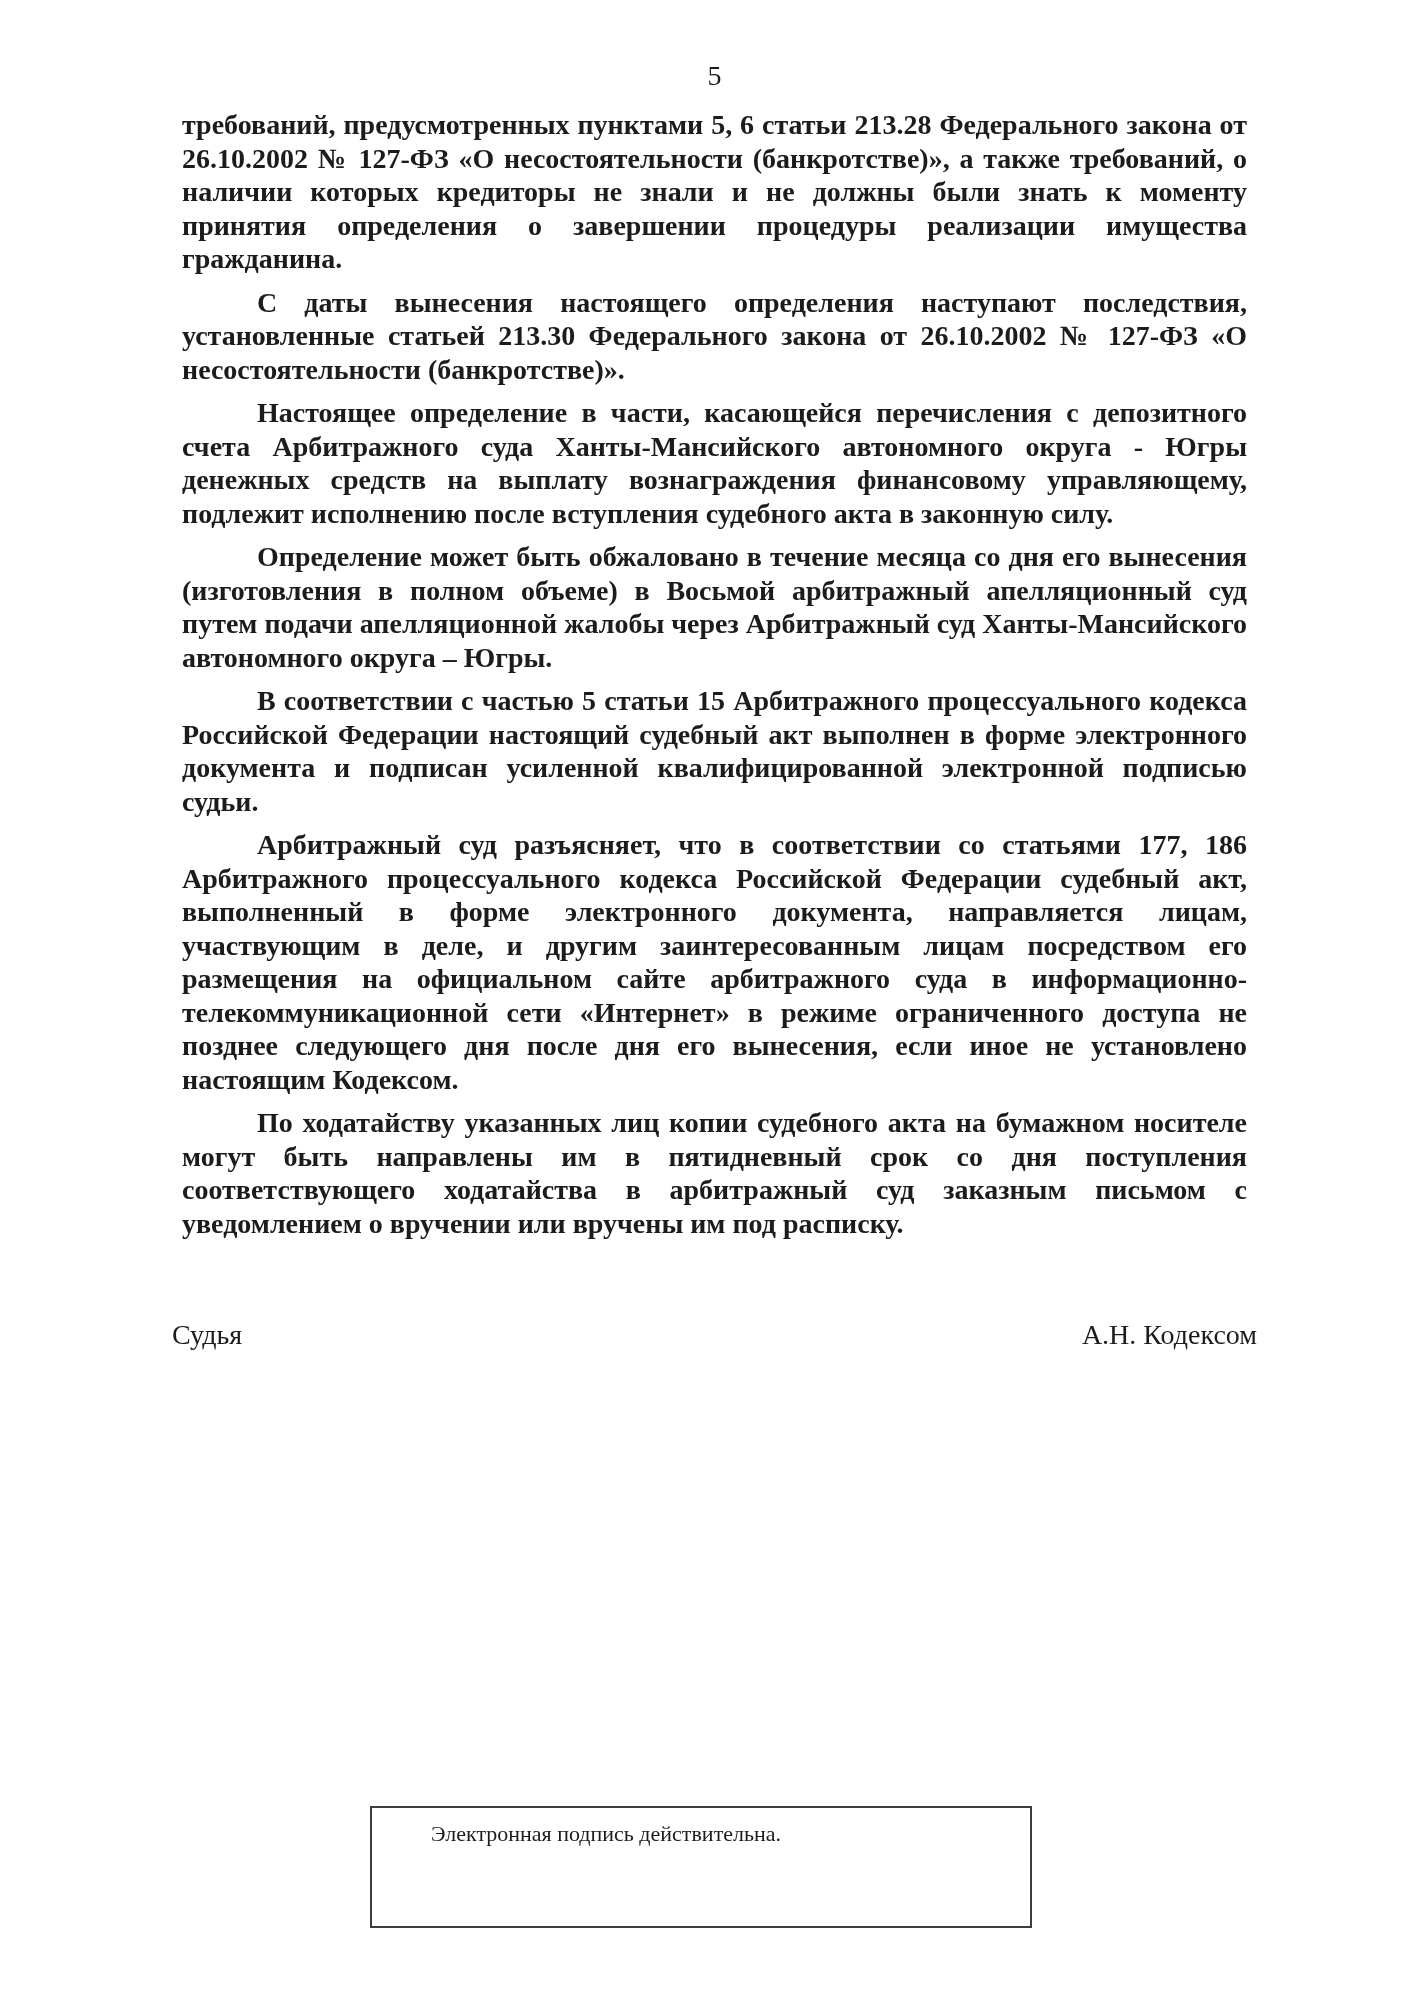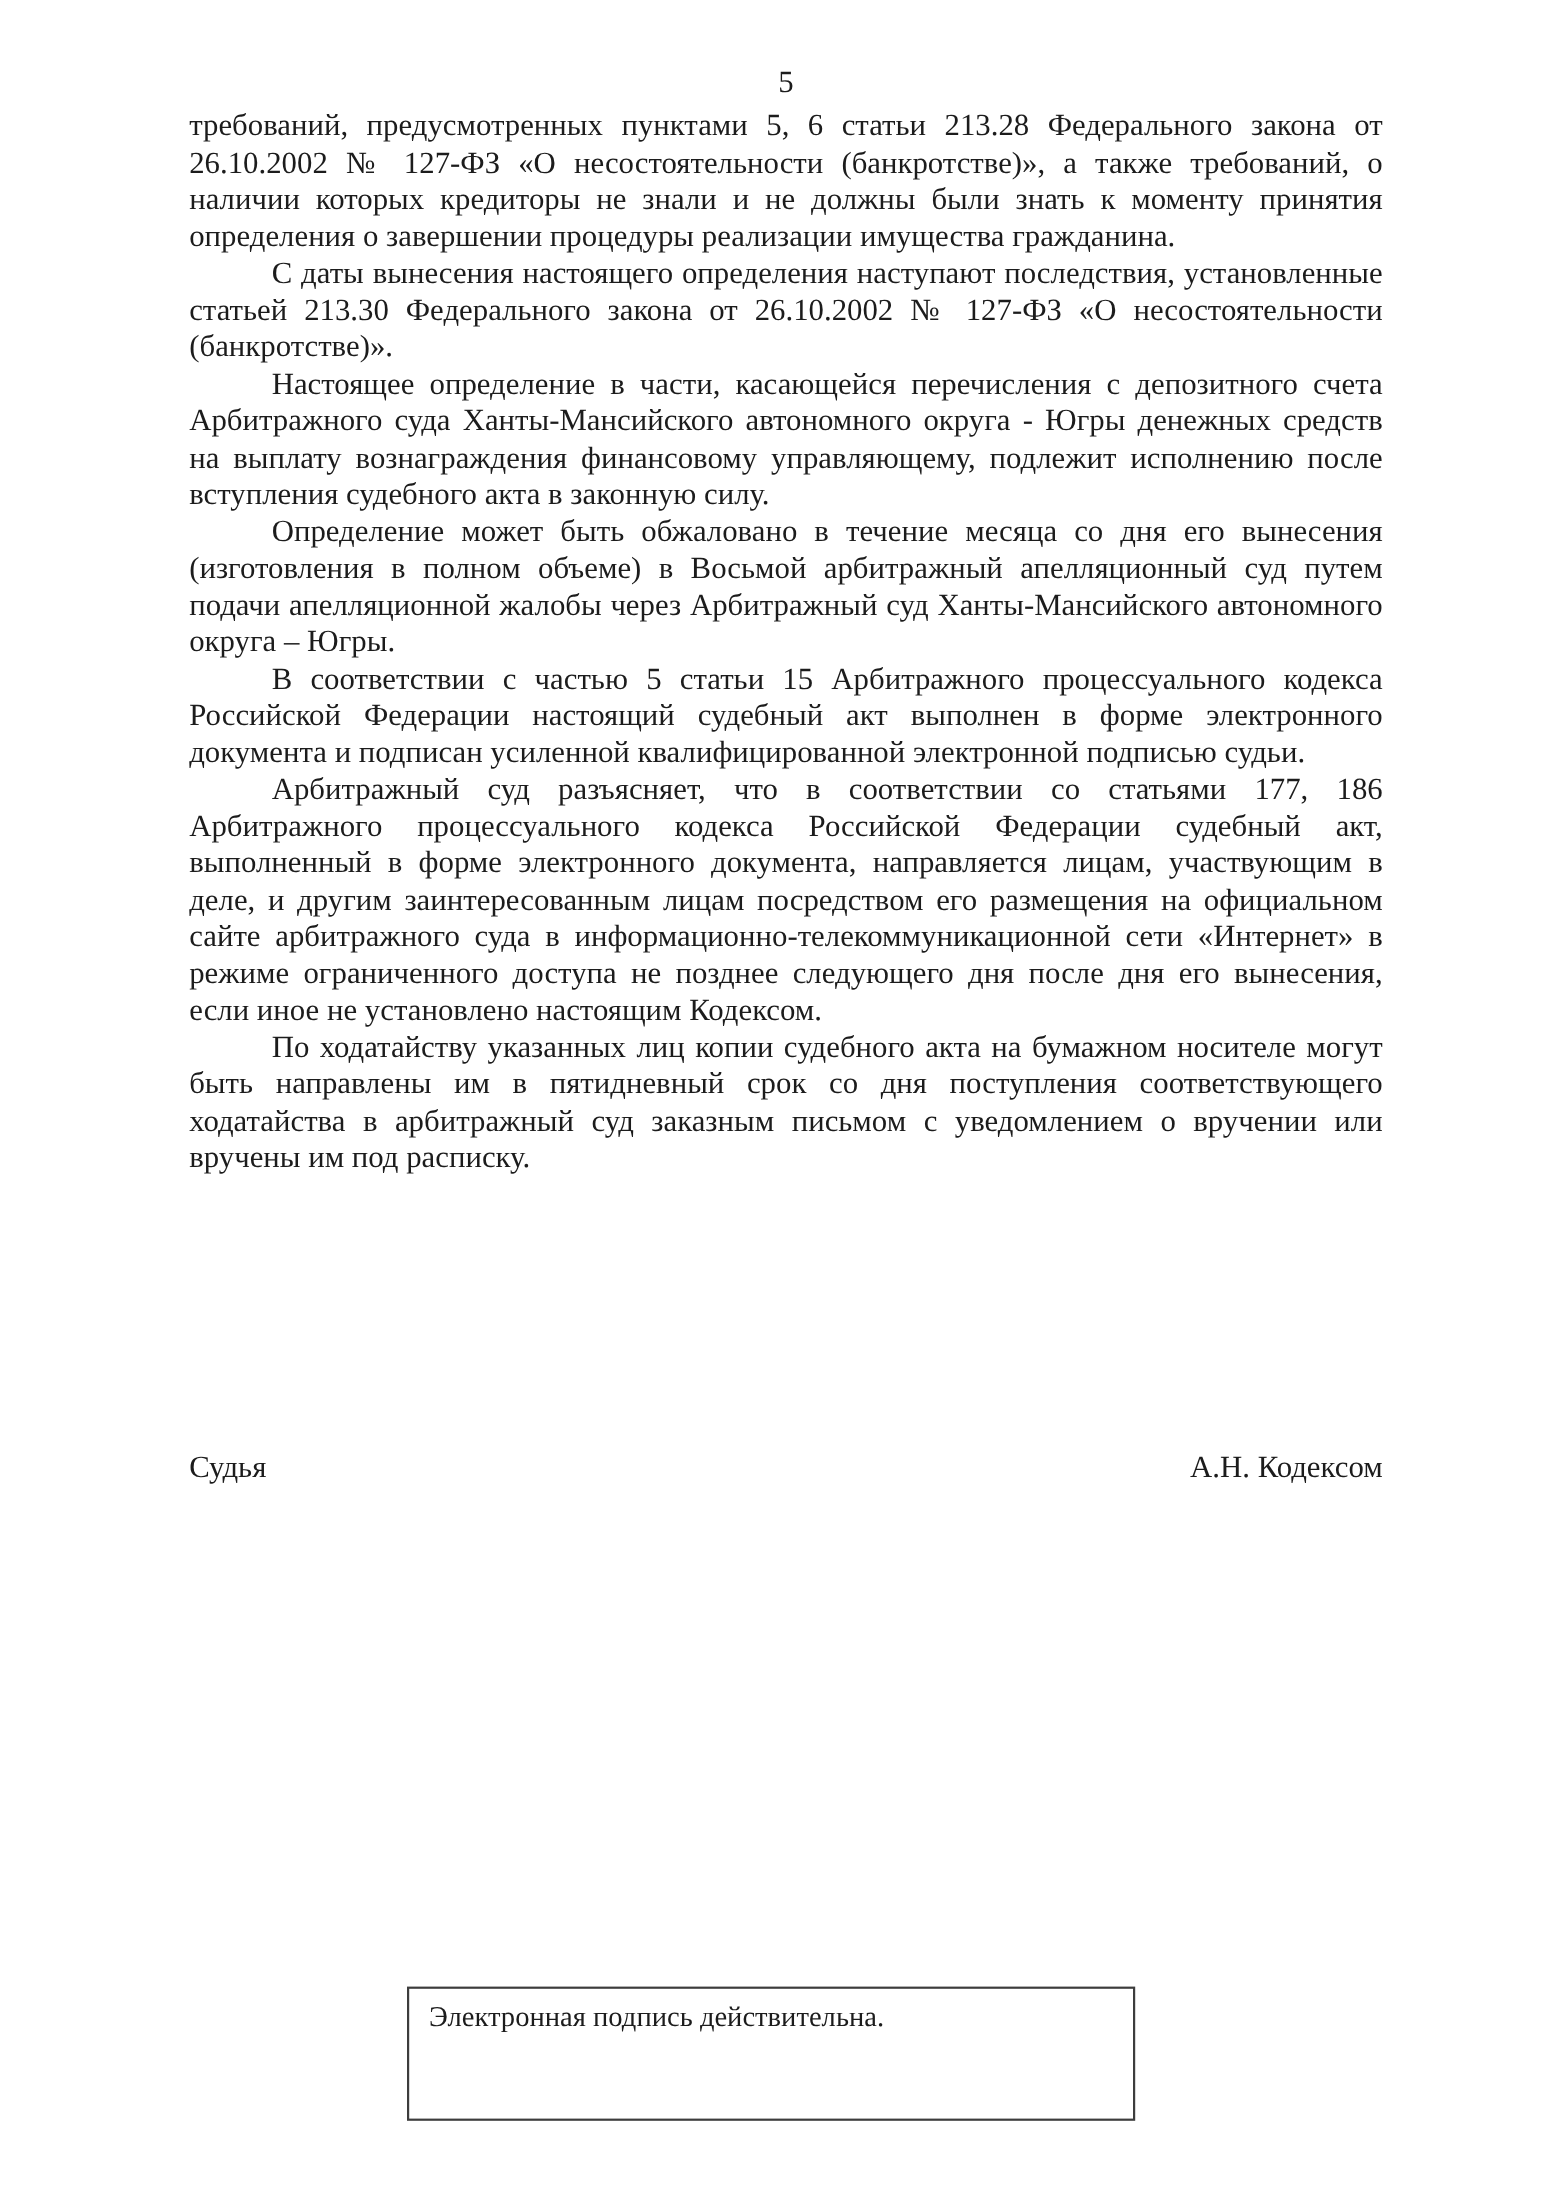--- a/index.html
+++ b/index.html
@@ -23,23 +23,24 @@
   .doc-body {
     position: absolute;
     top: 98px;
     left: 172px;
     width: 1085px;
     font-size: 28px;
     line-height: 33.5px;
     text-align: justify;
   }
   .doc-body p {
-    margin: 0;
+    margin: 10px;
     padding: 0;
     text-indent: 75px;
+    font-weight: bold;
   }
   .doc-body p.continuation {
     text-indent: 0;
   }
   .signature-row {
     position: absolute;
     top: 1318px;
     left: 172px;
     width: 1085px;
     display: flex;
@@ -52,23 +53,24 @@
     left: 370px;
     top: 1806px;
     width: 662px;
     min-height: 122px;
     border: 2px solid #3d3d3d;
     box-sizing: border-box;
     padding: 12px 18px 10px 18px;
     background: #ffffff;
   }
   .stamp-validity {
-    font-size: 26px;
+    font-size: 22px;
     line-height: 28px;
     margin-bottom: 10px;
+    margin-left: 41px;
   }
   .stamp-row {
     display: flex;
     align-items: flex-start;
   }
   .stamp-label {
     font-size: 22px;
     line-height: 26px;
     width: 152px;
     flex: none;

